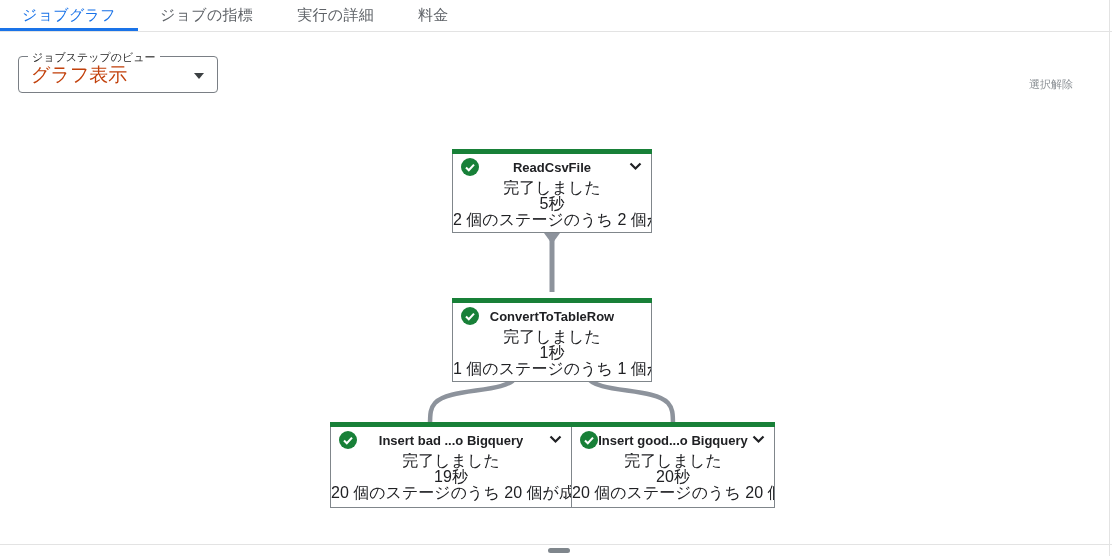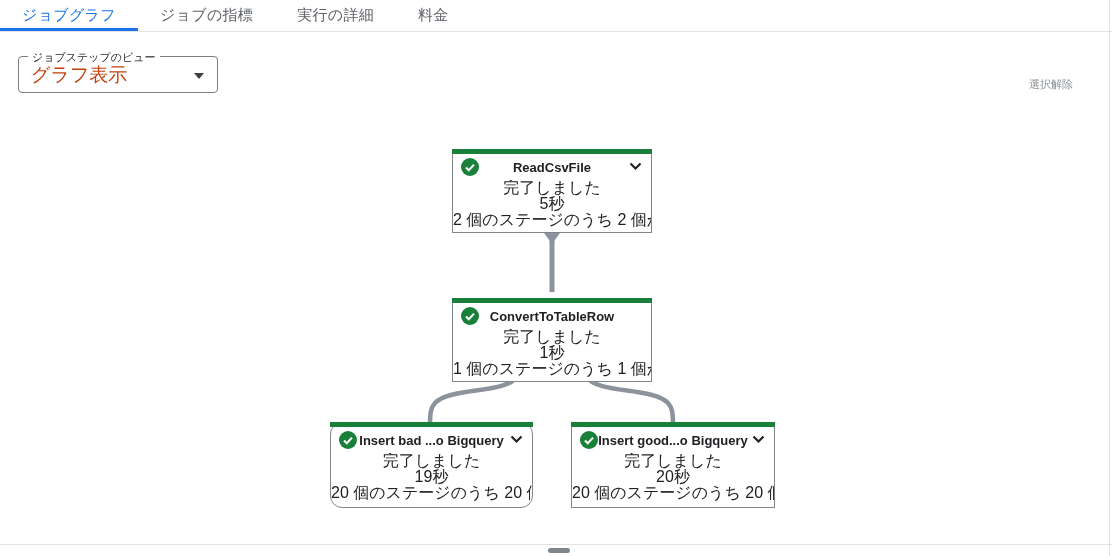--- a/index.html
+++ b/index.html
@@ -142,21 +142,21 @@
           <circle cx="9" cy="9" r="9" style="fill:var(--green)"></circle>
           <path d="M5 9.5 L7.8 12.2 L13 6.6" stroke="#fff" stroke-width="2.1" fill="none"></path>
         </svg>
       <span class="node-title">ConvertToTableRow</span>
     </div>
     <div class="node-line">完了しました</div>
     <div class="node-line">1秒</div>
     <div class="node-line">1 個のステージのうち 1 個が成功しま</div>
   </div>
 
-  <div class="node" style="left:330px; top:422px; width:203px; height:86px;border-radius:12px;">
+  <div class="node" style="left:330px; top:422px; width:242px; height:86px;">
     <div class="node-bar"></div>
     <div class="node-title-row">
       <svg class="node-check" viewBox="0 0 18 18">
           <circle cx="9" cy="9" r="9" style="fill:var(--green)"></circle>
           <path d="M5 9.5 L7.8 12.2 L13 6.6" stroke="#fff" stroke-width="2.1" fill="none"></path>
         </svg>
       <span class="node-title">Insert bad ...o Bigquery</span>
       <svg class="node-chevron" width="13" height="9" viewBox="0 0 13 9">
           <path d="M1.5 1.5 L6.5 6.5 L11.5 1.5" stroke="#202124" stroke-width="2.2" fill="none"></path>
         </svg>

